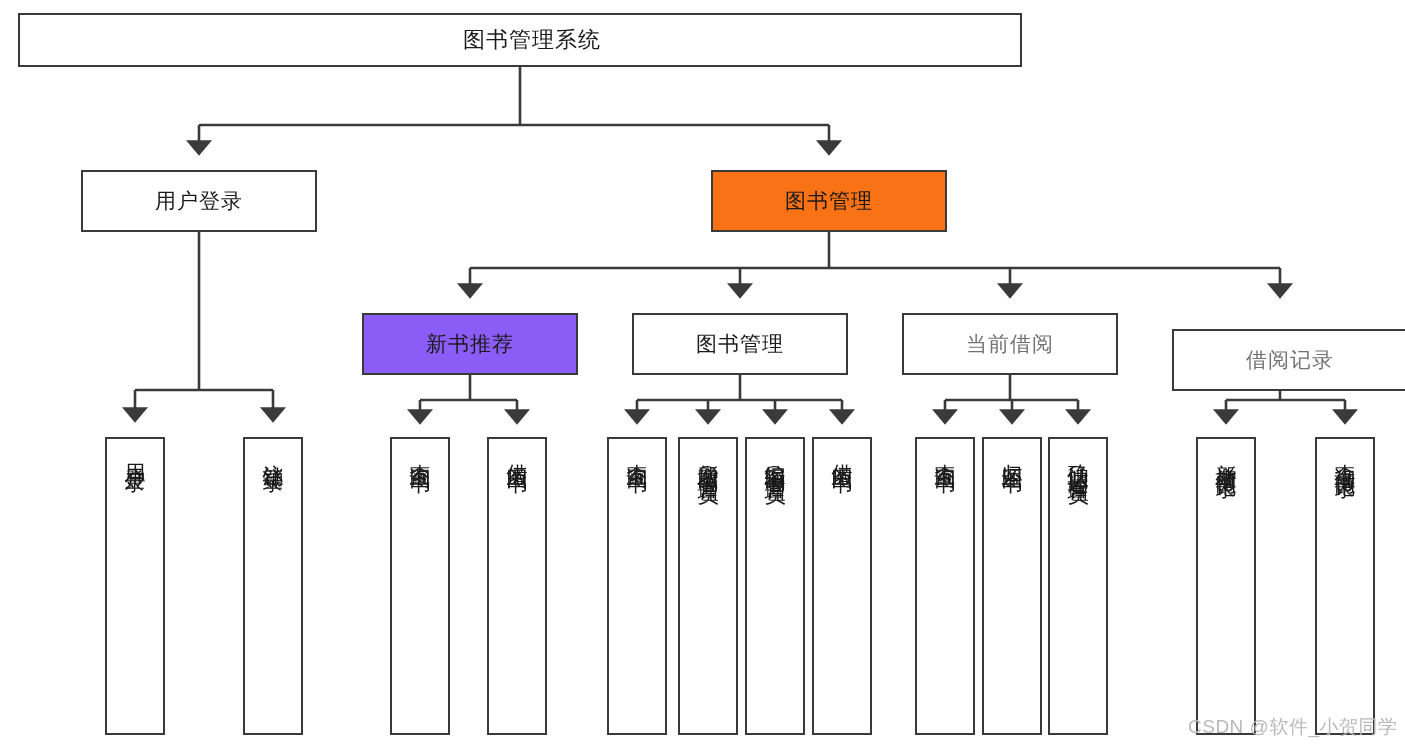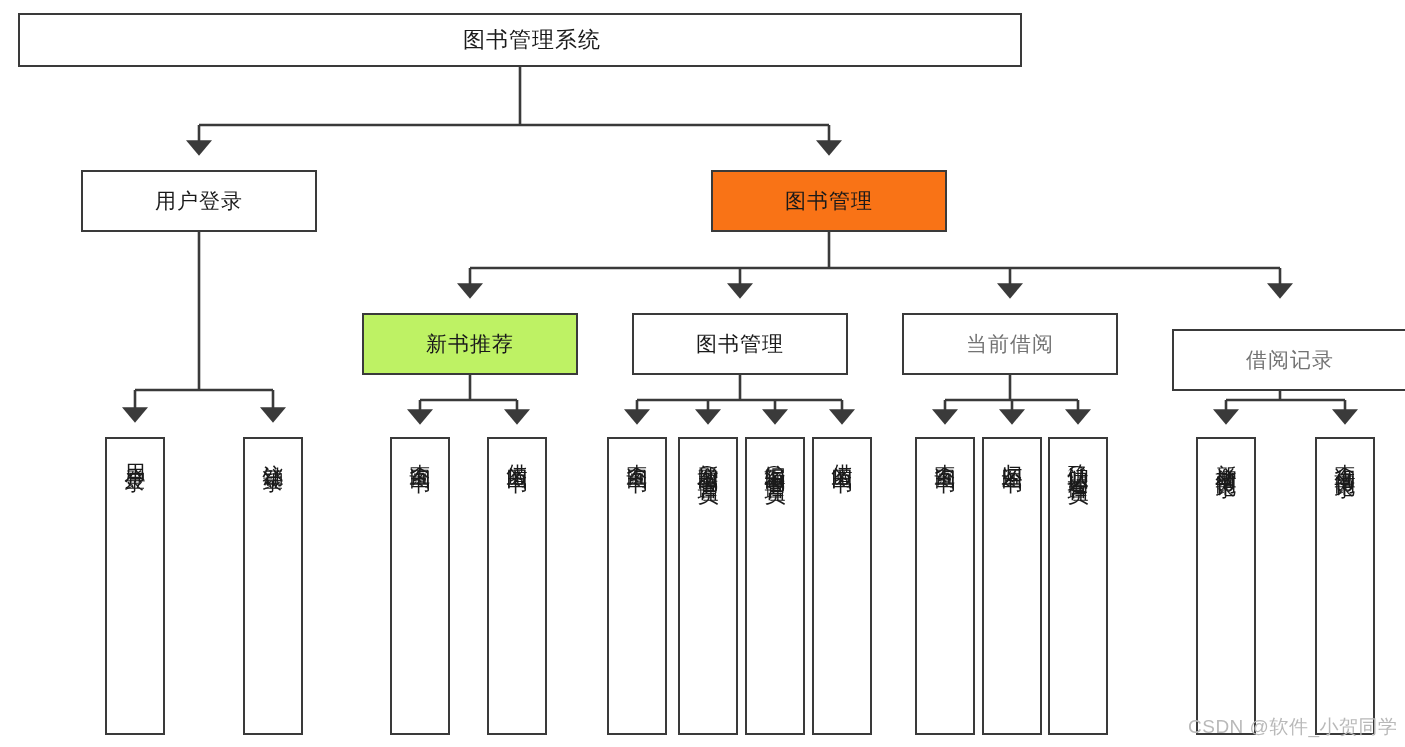--- a/index.html
+++ b/index.html
@@ -126,21 +126,21 @@
     <span>图书管理系统</span>
   </div>
 
   <div class="node horiz" style="left: 81px; top: 170px; width: 236px; height: 62px; border-color: rgb(58, 58, 58); background: rgb(255, 255, 255); color: rgb(26, 26, 26);">
     <span>用户登录</span>
   </div>
   <div class="node horiz" style="left: 711px; top: 170px; width: 236px; height: 62px; border-color: rgb(58, 58, 58); background: #f97316; color: rgb(26, 26, 26);">
     <span>图书管理</span>
   </div>
 
-  <div class="node horiz" style="left: 362px; top: 313px; width: 216px; height: 62px; border-color: rgb(58, 58, 58); background: #bef264; color: rgb(26, 26, 26);">
+  <div class="node horiz" style="left: 362px; top: 313px; width: 216px; height: 62px; border-color: rgb(58, 58, 58); background: #8b5cf6; color: rgb(26, 26, 26);">
     <span>新书推荐</span>
   </div>
   <div class="node horiz" style="left: 632px; top: 313px; width: 216px; height: 62px; border-color: rgb(58, 58, 58); background: rgb(255, 255, 255); color: rgb(26, 26, 26);">
     <span>图书管理</span>
   </div>
   <div class="node horiz" style="left: 902px; top: 313px; width: 216px; height: 62px; border-color: rgb(58, 58, 58); background: rgb(255, 255, 255); color: #737373;">
     <span>当前借阅</span>
   </div>
   <div class="node horiz" style="left: 1172px; top: 313px; width: 236px; height: 62px; border-color: rgb(58, 58, 58); background: rgb(255, 255, 255); color: #737373; margin-top: 16px;">
     <span>借阅记录</span>

